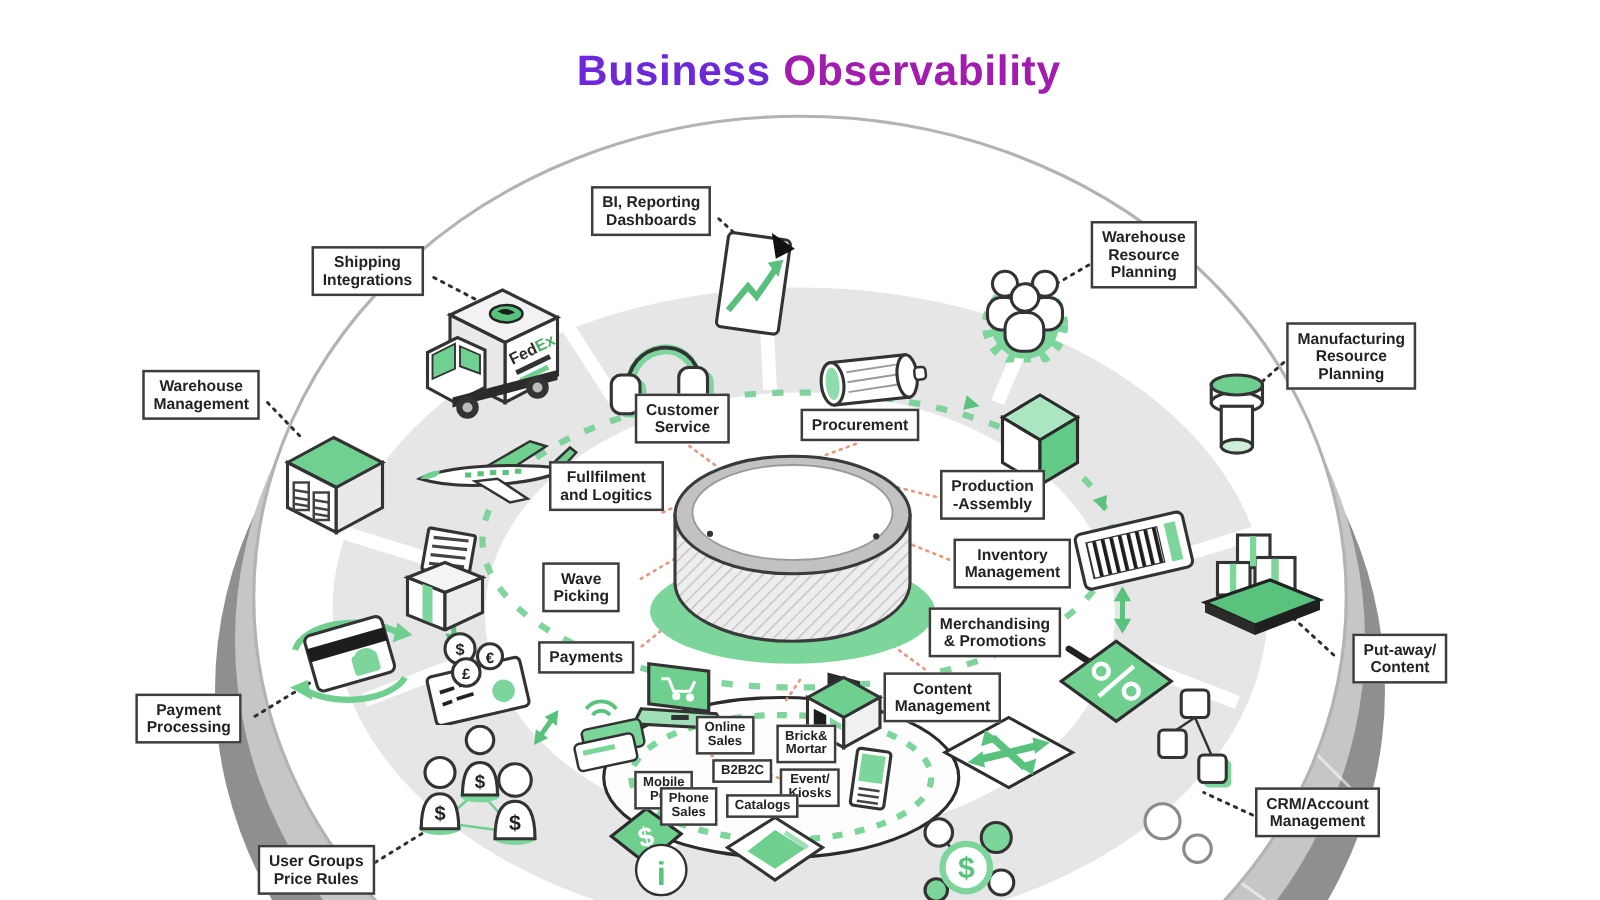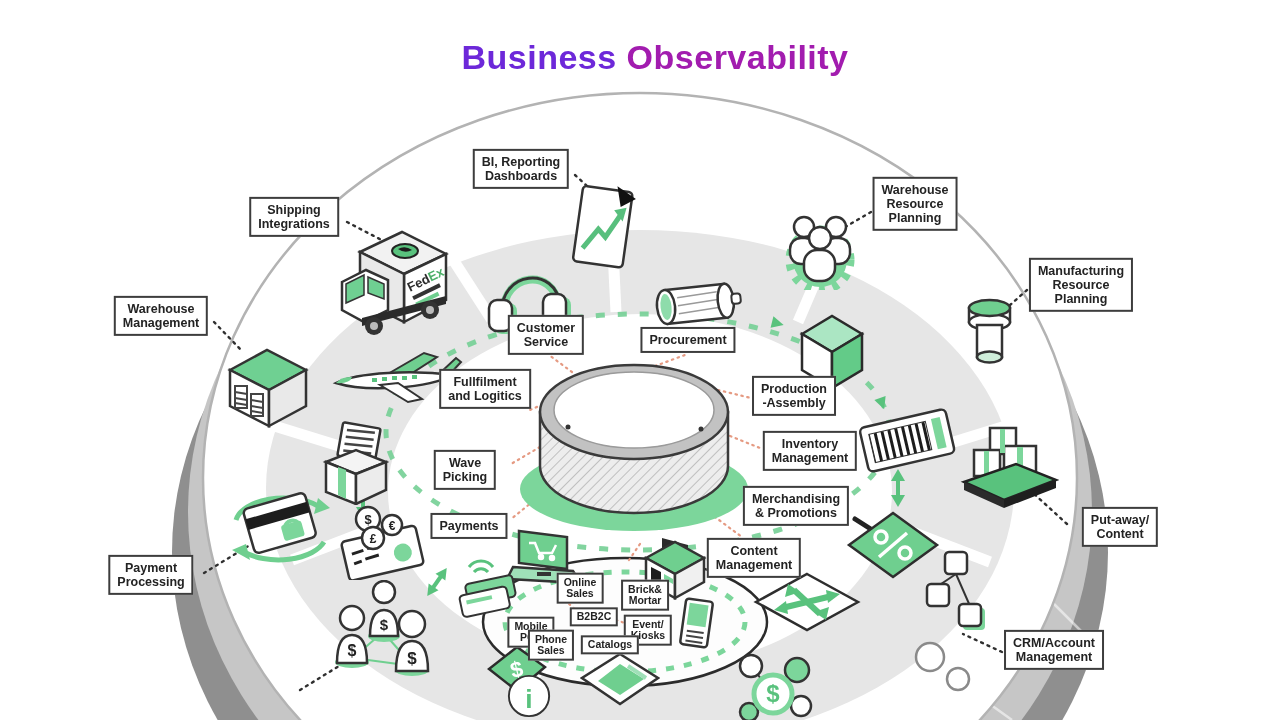--- a/index.html
+++ b/index.html
@@ -520,20 +520,22 @@
 &amp; Promotions</div>
   <div class="lbl" style="left:469px;top:526px">Payments</div>
   <div class="lbl" style="left:754px;top:558px">Content
 Management</div>
   <div class="lbl" style="left:151px;top:575px">Payment
 Processing</div>
   <div class="lbl" style="left:1120px;top:527px">Put-away/
 Content</div>
   <div class="lbl" style="left:1054px;top:650px">CRM/Account
 Management</div>
+  <div class="lbl" style="left:253px;top:696px">User Groups
+Price Rules</div>
 
   <div class="lbl sm" style="left:580px;top:588px">Online
 Sales</div>
   <div class="lbl sm" style="left:645px;top:595px">Brick&amp;
 Mortar</div>
   <div class="lbl sm" style="left:531px;top:632px">Mobile
 POS</div>
   <div class="lbl sm" style="left:594px;top:617px">B2B2C</div>
   <div class="lbl sm" style="left:648px;top:630px">Event/
 Kiosks</div>

